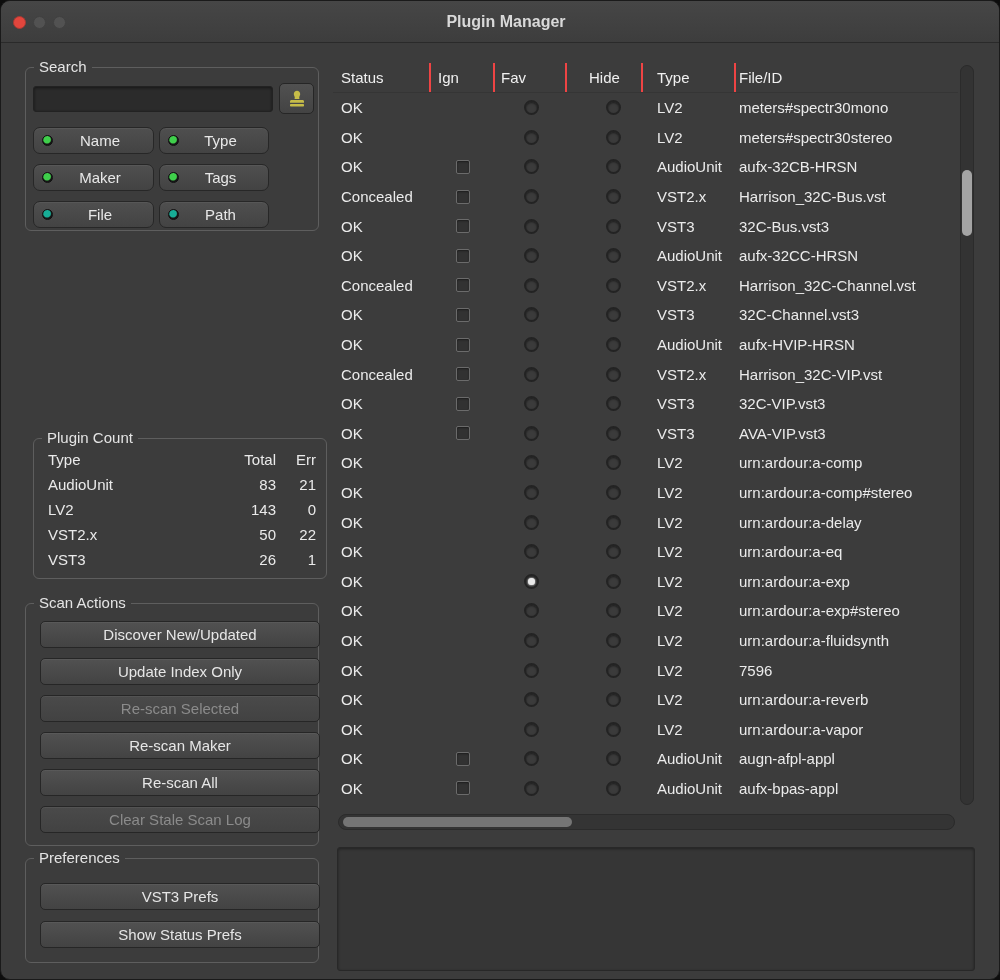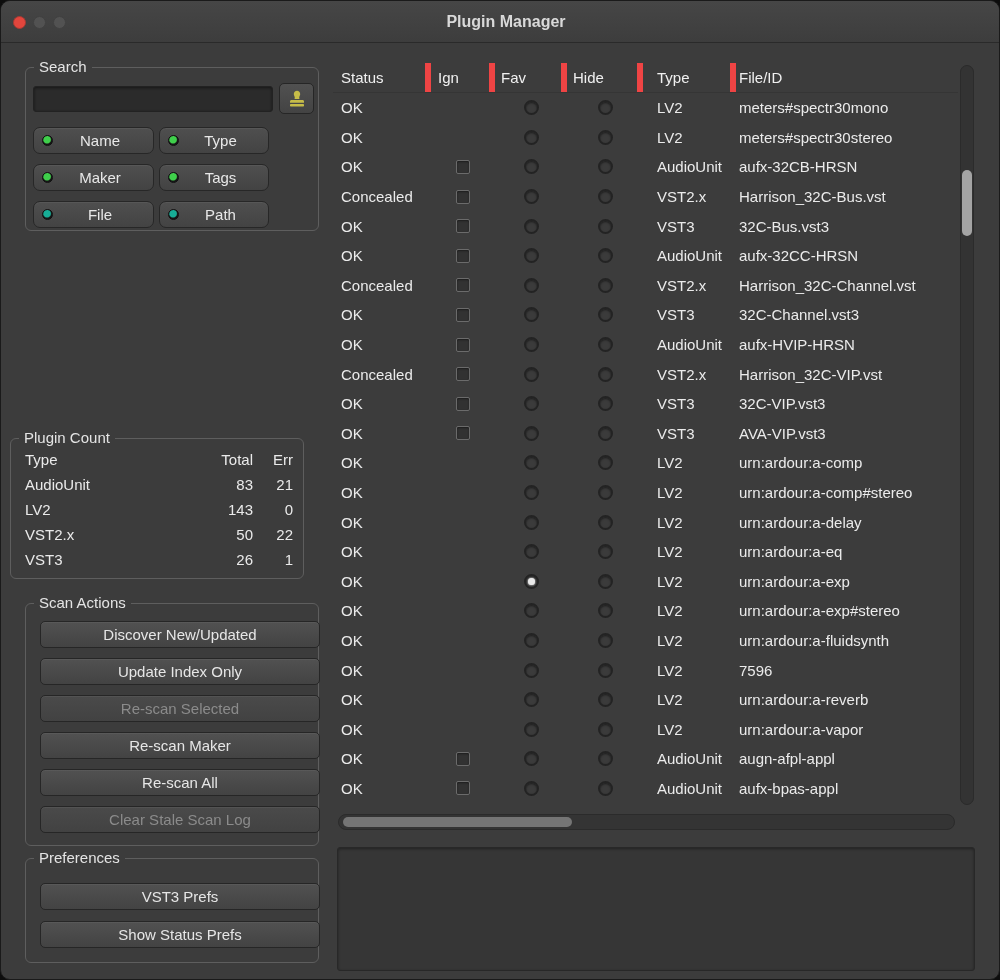--- a/index.html
+++ b/index.html
@@ -32,21 +32,21 @@
   .content { position: absolute; top: 42px; left: 0; right: 0; bottom: 0; }
 
   
   .group { position: absolute; border: 1px solid #5e5e5e; border-radius: 6px; }
   .group-label {
     position: absolute; top: -10px; left: 8px;
     background: #3c3c3c; padding: 0 5px;
     font-size: 15px; color: #e4e4e4; white-space: nowrap;
   }
   #search-group  { left: 24px; top: 24px;  width: 294px; height: 164px; }
-  #count-group   { left: 9px; top: 395px; width: 294px; height: 141px; }
+  #count-group   { left: 32px; top: 395px; width: 294px; height: 141px; }
   #actions-group { left: 24px; top: 560px; width: 294px; height: 243px; }
   #prefs-group   { left: 24px; top: 815px; width: 294px; height: 105px; }
 
   
   .search-input {
     position: absolute; left: 7px; top: 18px; width: 240px; height: 26px;
     background: #2b2b2b; border: 1px solid #222; border-radius: 3px;
     color: #e8e8e8; padding: 0 6px; font-size: 15px; font-family: inherit;
     box-shadow: inset 0 1px 3px rgba(0,0,0,.5); outline: none;
   }
@@ -99,37 +99,37 @@
   .push-btn.disabled { color: #8b8b8b; background: linear-gradient(#4a4a4a, #424242); }
 
   
   .table-header {
     position: absolute; left: 332px; top: 20px; width: 625px; height: 30px;
     display: grid; grid-template-columns: 98px 64px 72px 76px 93px 1fr;
     border-bottom: 1px solid #353535;
   }
   .th {
     line-height: 30px; font-size: 15px; color: #f0f0f0;
-    border-right: 6px solid #ef4444; overflow: hidden; white-space: nowrap;
+    border-right: 2px solid #ef4444; overflow: hidden; white-space: nowrap;
   }
   .th:last-child { border-right: none; }
   .table-body {
     position: absolute; left: 332px; top: 50px; width: 625px; height: 711px;
     overflow: hidden;
   }
   .tr {
     display: grid; grid-template-columns: 98px 64px 72px 76px 93px 1fr;
     height: 29.6px; align-items: center;
     font-size: 15px; color: #ebebeb;
   }
   .td { overflow: hidden; white-space: nowrap; }
   .col-status  { padding-left: 8px; }
   .col-ign     { padding-left: 7px; }
   .col-fav     { padding-left: 6px; }
-  .col-hide    { padding-left: 6px; }
+  .col-hide    { padding-left: 6px; margin-left: 16px; }
   .col-type    { padding-left: 14px; }
   .col-file-id { padding-left: 3px; }
   .td.center { display: flex; align-items: center; justify-content: center; padding-left: 0; height: 100%; }
   .checkbox {
     width: 14px; height: 14px; background: #323232;
     border: 1px solid #6b6b6b; border-radius: 2px;
     box-shadow: inset 0 1px 2px rgba(0,0,0,.45);
   }
   .radio {
     width: 15px; height: 15px; border-radius: 50%; position: relative;

